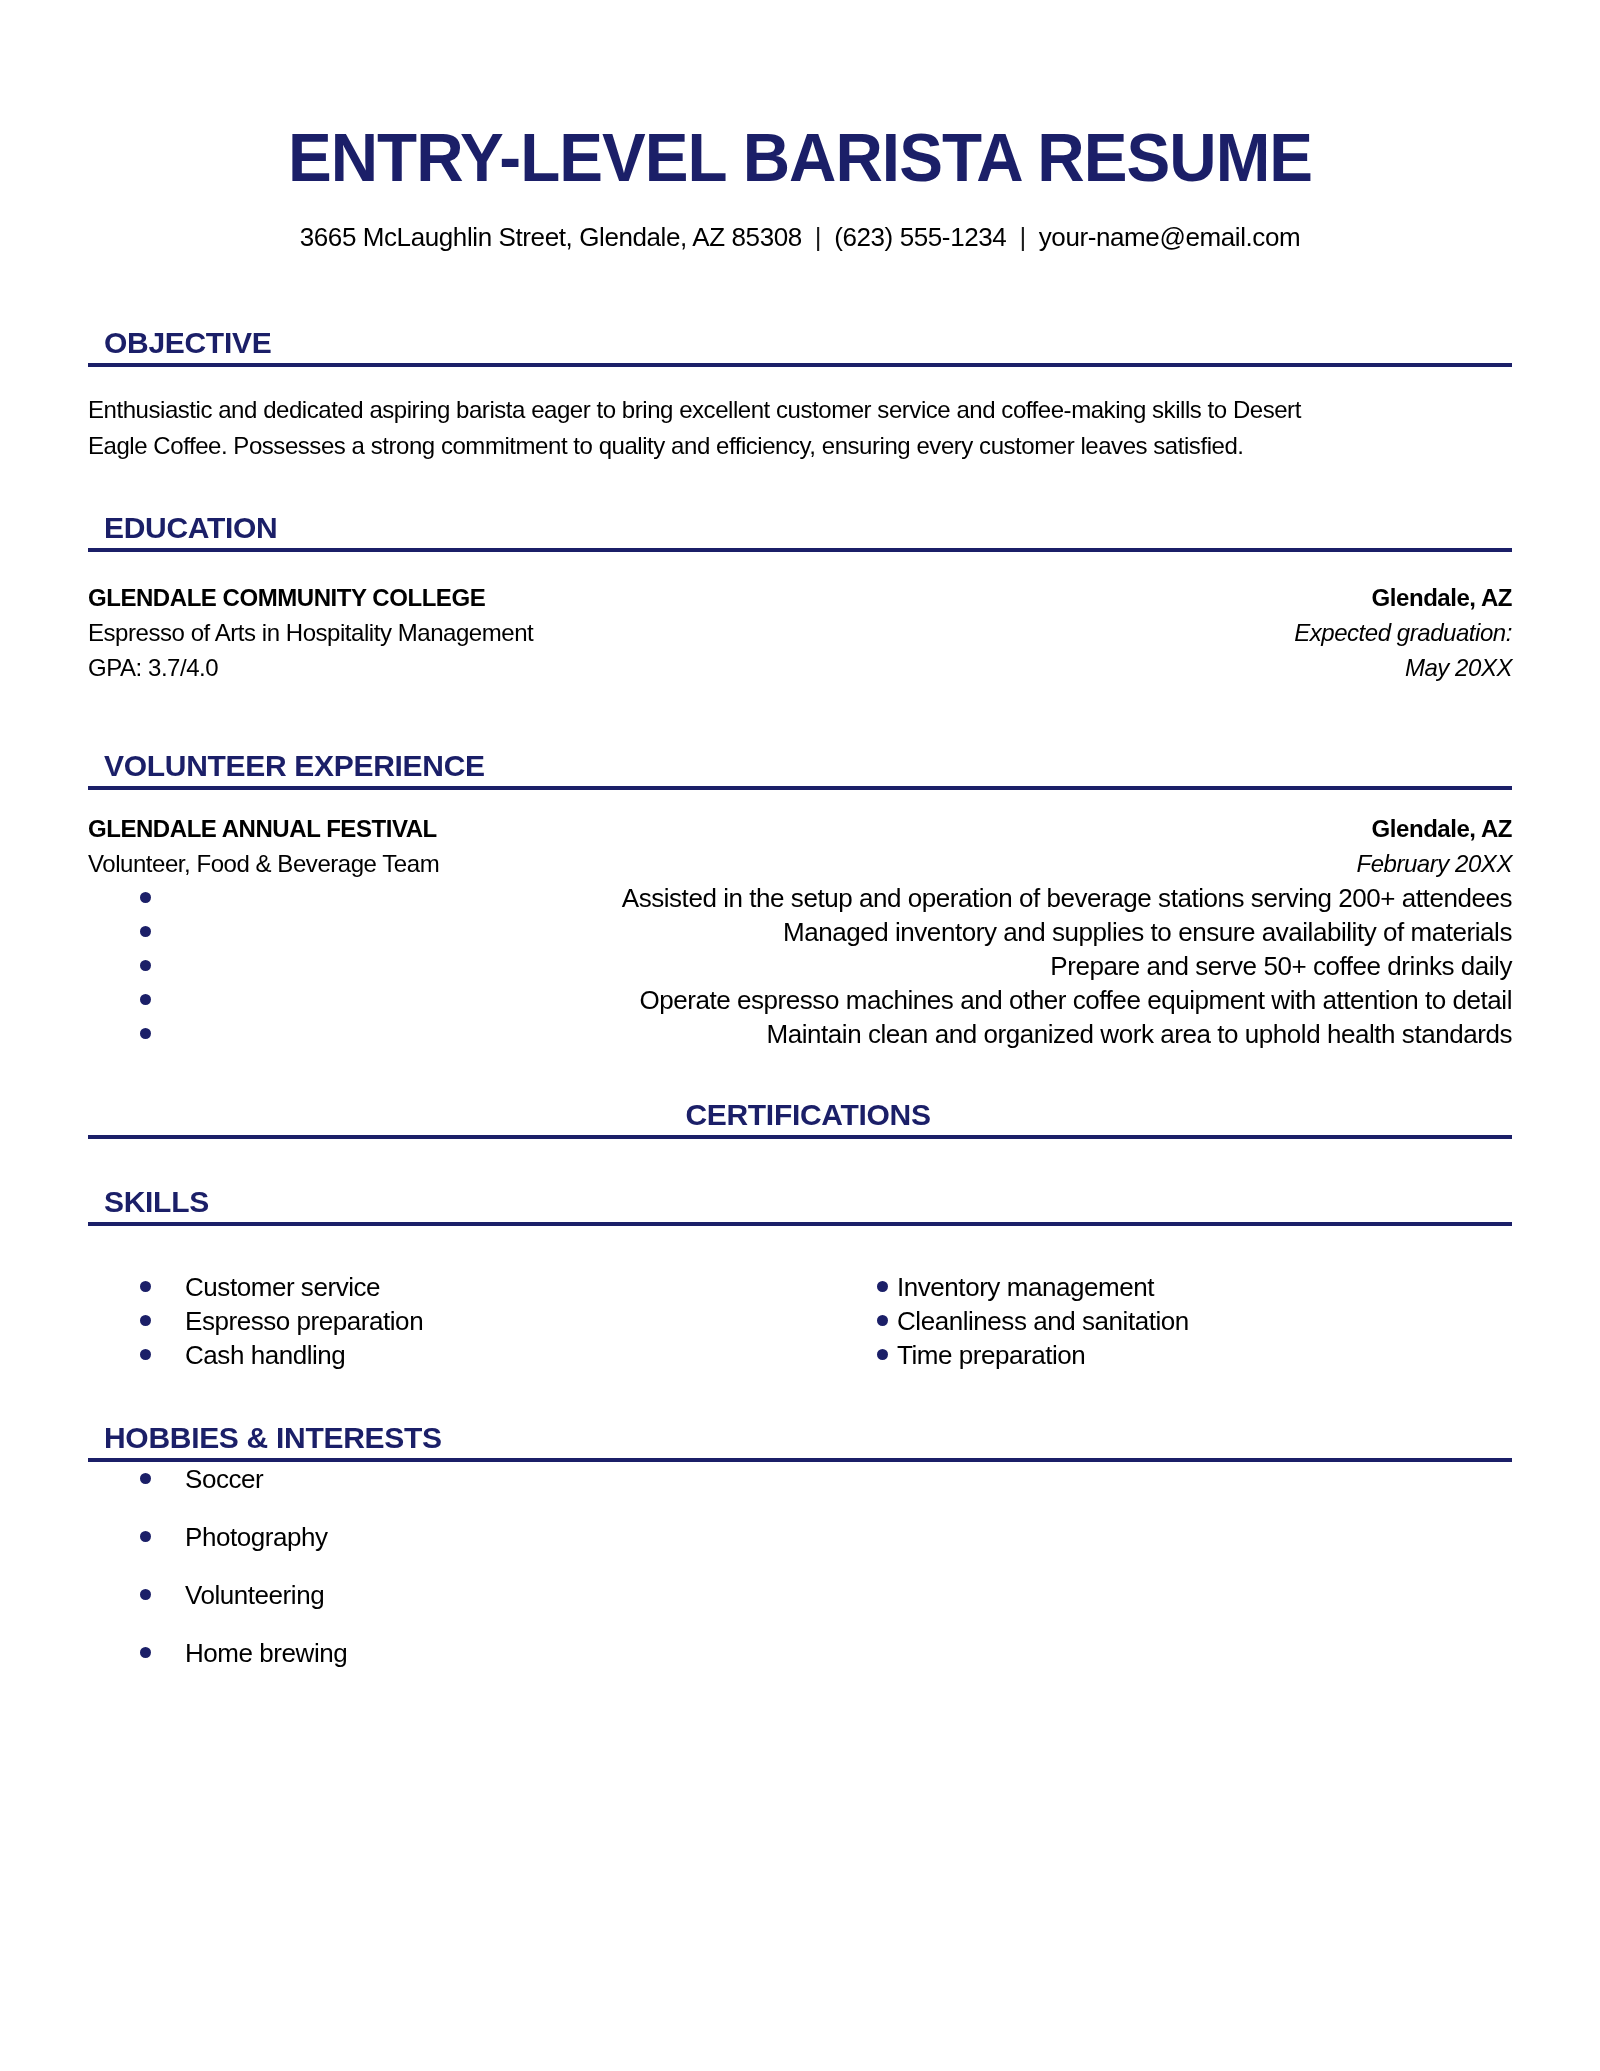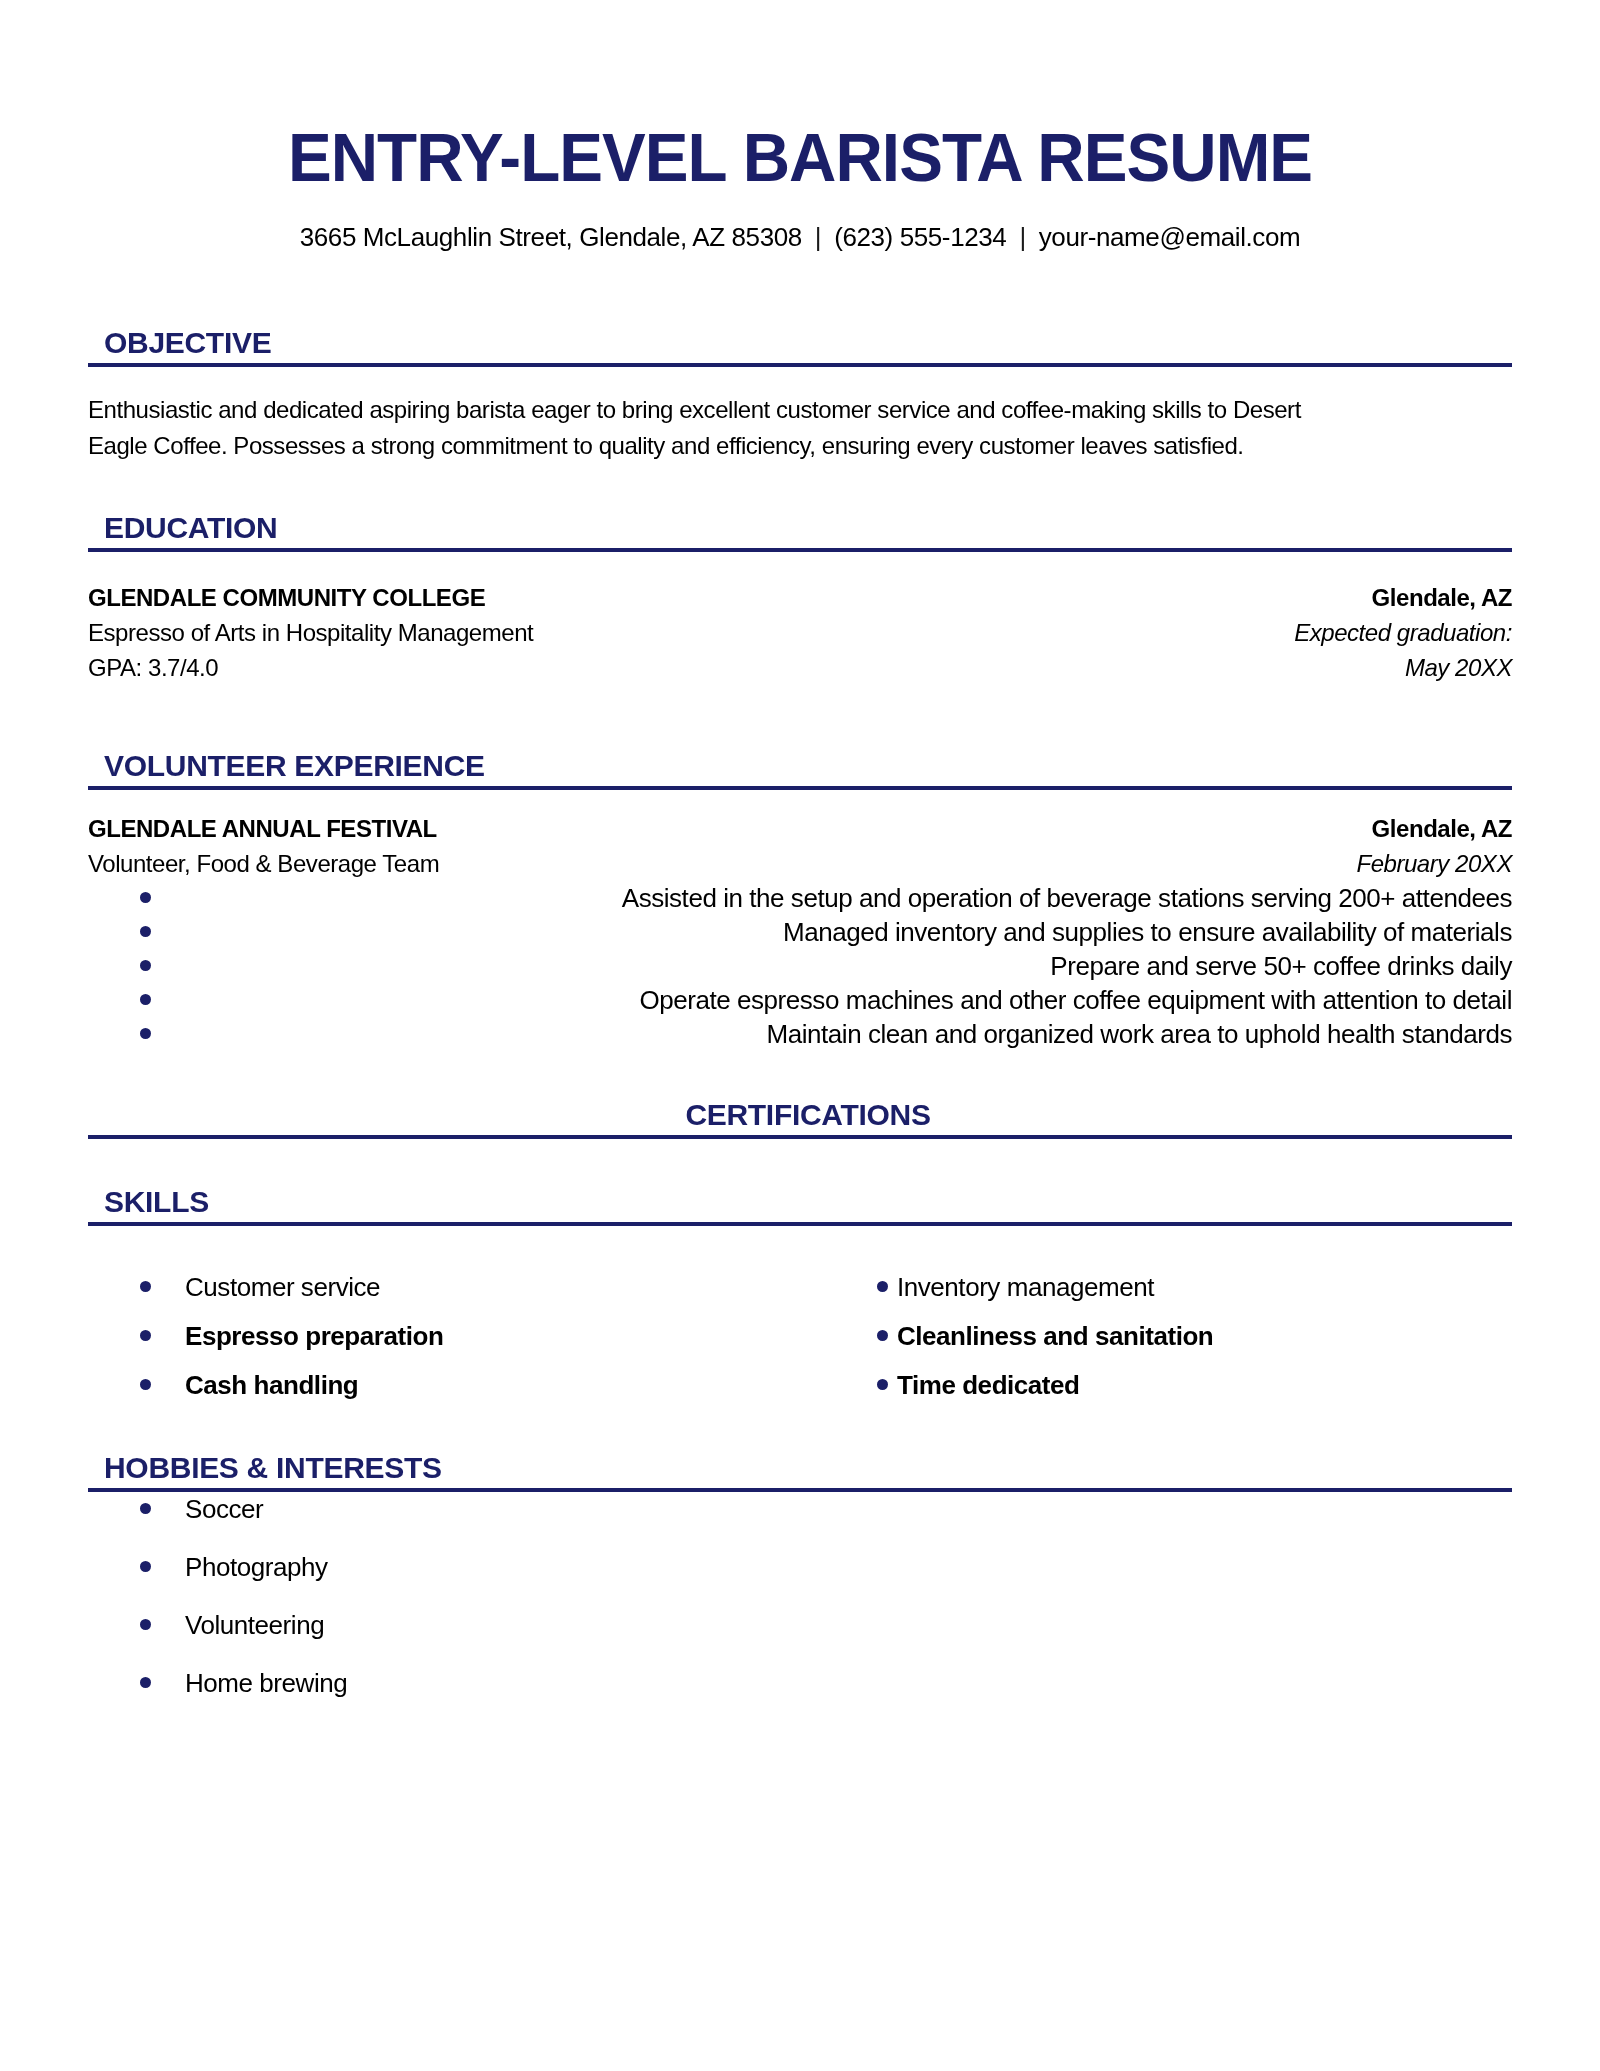--- a/index.html
+++ b/index.html
@@ -101,21 +101,21 @@
   }
   .vol-bullets{margin-top:18px;text-align:right;}
   .cert-bullets{margin-top:22px;}
   .cert-bullets li{line-height:35px;}
 
   .skills-grid{
     margin-top:44px;
     display:grid;
     grid-template-columns:1fr 1fr;
   }
-  .skills-grid li + li{margin-top:15px;font-weight:bold;}
+  .skills-grid li + li{}
   .skills-right li{padding-left:122px;}
   .skills-right .dot{left:77px;}
 
   .hobby-bullets{margin-top:44px;}
   .hobby-bullets li + li{margin-top:24px;}
 </style>
 </head>
 <body>
 
 <div class="page">
@@ -183,21 +183,21 @@
     <div class="rule"></div>
     <div class="skills-grid">
       <ul class="blist skills-left">
         <li><span class="dot"></span><span>Customer service</span></li>
         <li><span class="dot"></span><span>Espresso preparation</span></li>
         <li><span class="dot"></span><span>Cash handling</span></li>
       </ul>
       <ul class="blist skills-right">
         <li><span class="dot"></span><span>Inventory management</span></li>
         <li><span class="dot"></span><span>Cleanliness and sanitation</span></li>
-        <li><span class="dot"></span><span>Time dedicated</span></li>
+        <li><span class="dot"></span><span>Time preparation</span></li>
       </ul>
     </div>
   </section>
 
   <section class="sec-hobbies">
     <h2 class="sec-heading">HOBBIES &amp; INTERESTS</h2>
     <div class="rule"></div>
     <ul class="blist hobby-bullets">
       <li><span class="dot"></span><span>Soccer</span></li>
       <li><span class="dot"></span><span>Photography</span></li>

